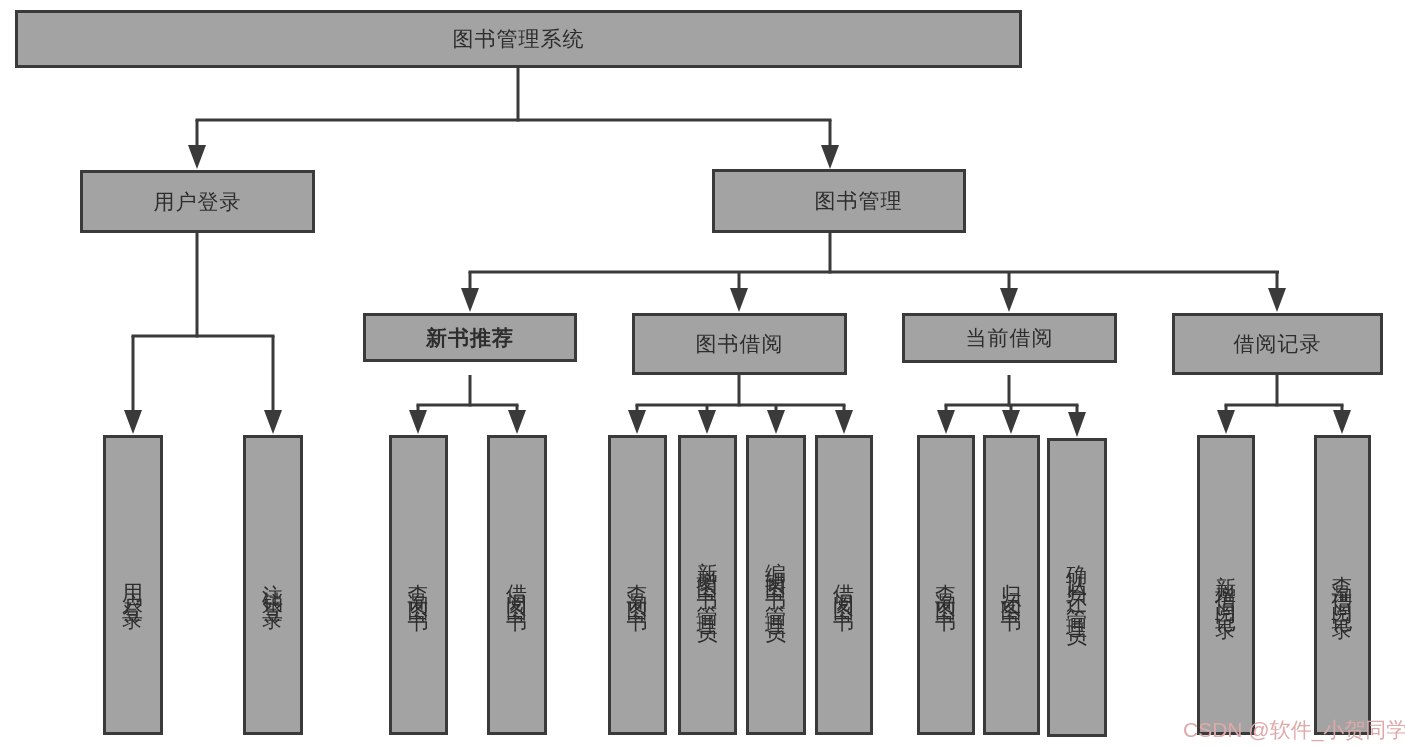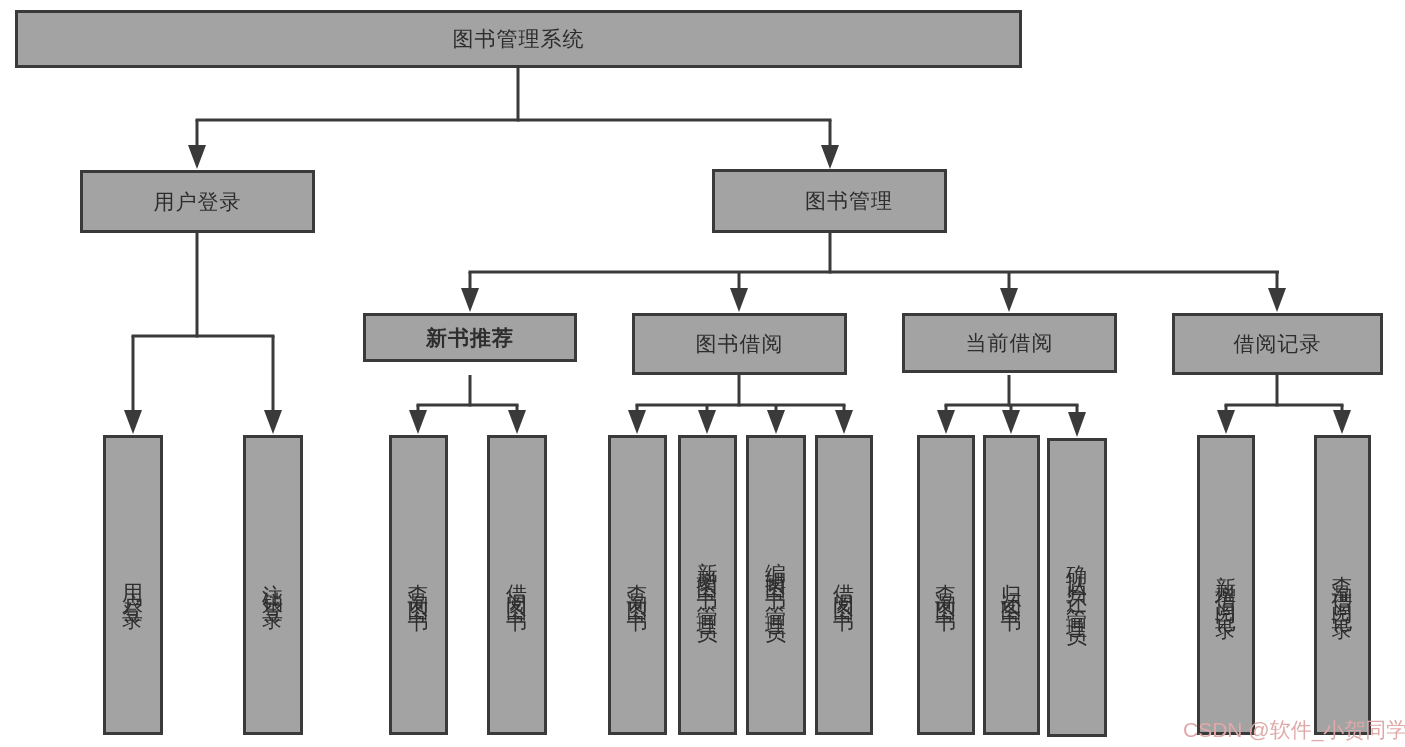--- a/index.html
+++ b/index.html
@@ -123,25 +123,25 @@
       <line x1="1226" y1="405" x2="1226" y2="414"></line>
       <polygon points="1217,410 1235,410 1226,434"></polygon>
       <line x1="1342" y1="405" x2="1342" y2="414"></line>
       <polygon points="1333,410 1351,410 1342,434"></polygon>
     </g>
   </svg>
 
   <div class="node" style="left:15px;top:10px;width:1007px;height:58px;">图书管理系统</div>
 
   <div class="node" style="left:80px;top:170px;width:235px;height:63px;">用户登录</div>
-  <div class="node" style="left:712px;top:169px;width:235px;height:64px;padding-left:39px;">图书管理</div>
+  <div class="node" style="left:712px;top:169px;width:254px;height:64px;padding-left:39px;">图书管理</div>
 
   <div class="node" style="left:363px;top:313px;width:214px;height:49px;font-weight:bold;">新书推荐</div>
   <div class="node" style="left:632px;top:313px;width:215px;height:62px;">图书借阅</div>
-  <div class="node" style="left:902px;top:313px;width:215px;height:60px;">当前借阅</div>
+  <div class="node" style="left:902px;top:313px;width:215px;height:50px;">当前借阅</div>
   <div class="node" style="left:1172px;top:313px;width:211px;height:62px;">借阅记录</div>
 
   <div class="node vnode" style="left:103px;top:435px;width:60px;height:300px;">用户登录</div>
   <div class="node vnode" style="left:243px;top:435px;width:60px;height:300px;">注销登录</div>
 
   <div class="node vnode" style="left:389px;top:435px;width:59px;height:300px;">查询图书</div>
   <div class="node vnode" style="left:487px;top:435px;width:60px;height:300px;">借阅图书</div>
 
   <div class="node vnode" style="left:608px;top:435px;width:59px;height:300px;">查询图书</div>
   <div class="node vnode" style="left:678px;top:435px;width:59px;height:300px;">新增图书（管理员）</div>

